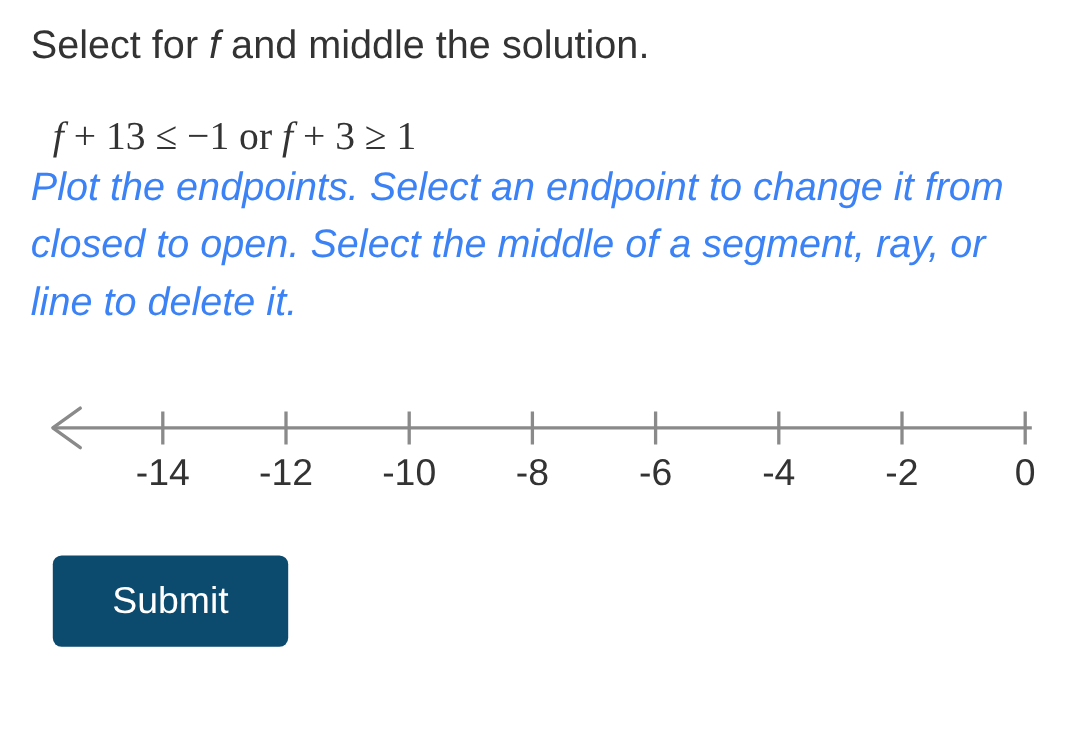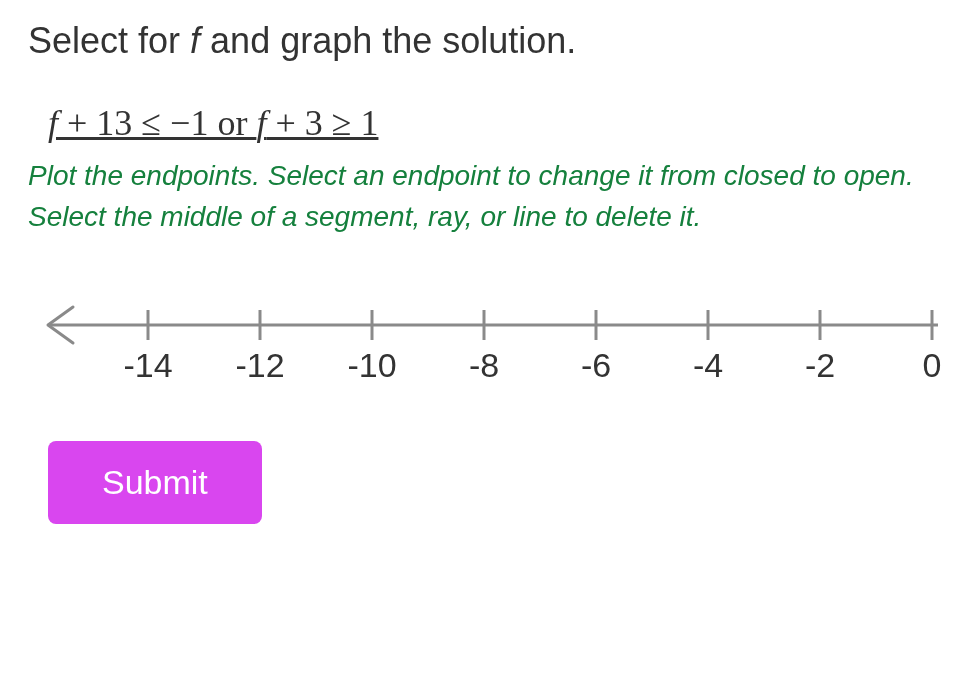--- a/index.html
+++ b/index.html
@@ -18,56 +18,54 @@
     .title {
       font-size: 36px;
       margin-bottom: 40px;
       color: #333333;
     }
     .inequality {
       font-size: 36px;
       margin-left: 20px;
       font-family: 'Times New Roman', serif;
       color: #333333;
-      text-decoration: underline;
     }
     .instructions {
-      font-size: 28px;
+      font-size: 36px;
       font-style: italic;
       line-height: 1.45;
       margin-bottom: 48px;
-      color: #15803d;
-      margin-top: 12px;
+      color: #3b82f6;
     }
     .number-line-wrap {
       width: 920px;
       height: 120px;
       margin-bottom: 36px;
       text-decoration: underline;
     }
     .submit-btn {
-      background: #d946ef;
+      background: #0c4a6e;
       color: #ffffff;
       border: none;
       border-radius: 8px;
       font-size: 34px;
       padding: 22px 54px;
       cursor: pointer;
       margin-left: 20px;
       font-family: Arial, Helvetica, sans-serif;
     }
     .ital { font-style: italic; }
   </style>
 </head>
 <body>
 
 
 
 <div class="title">
-  <span>Select for </span><span class="ital">f</span><span> and graph the solution.</span>
+  <span>Select for </span><span class="ital">f</span><span> and middle the solution.</span>
 </div>
 
 <div class="inequality">
   <span class="ital">f</span><span> + 13 ≤ −1 or </span><span class="ital">f</span><span> + 3 ≥ 1</span>
 </div>
 
 <div class="instructions">Plot the endpoints. Select an endpoint to change it from closed to open. Select the middle of a segment, ray, or line to delete it.</div>
 
 <div class="number-line-wrap">
   <svg width="920" height="120" viewBox="0 0 920 120">

